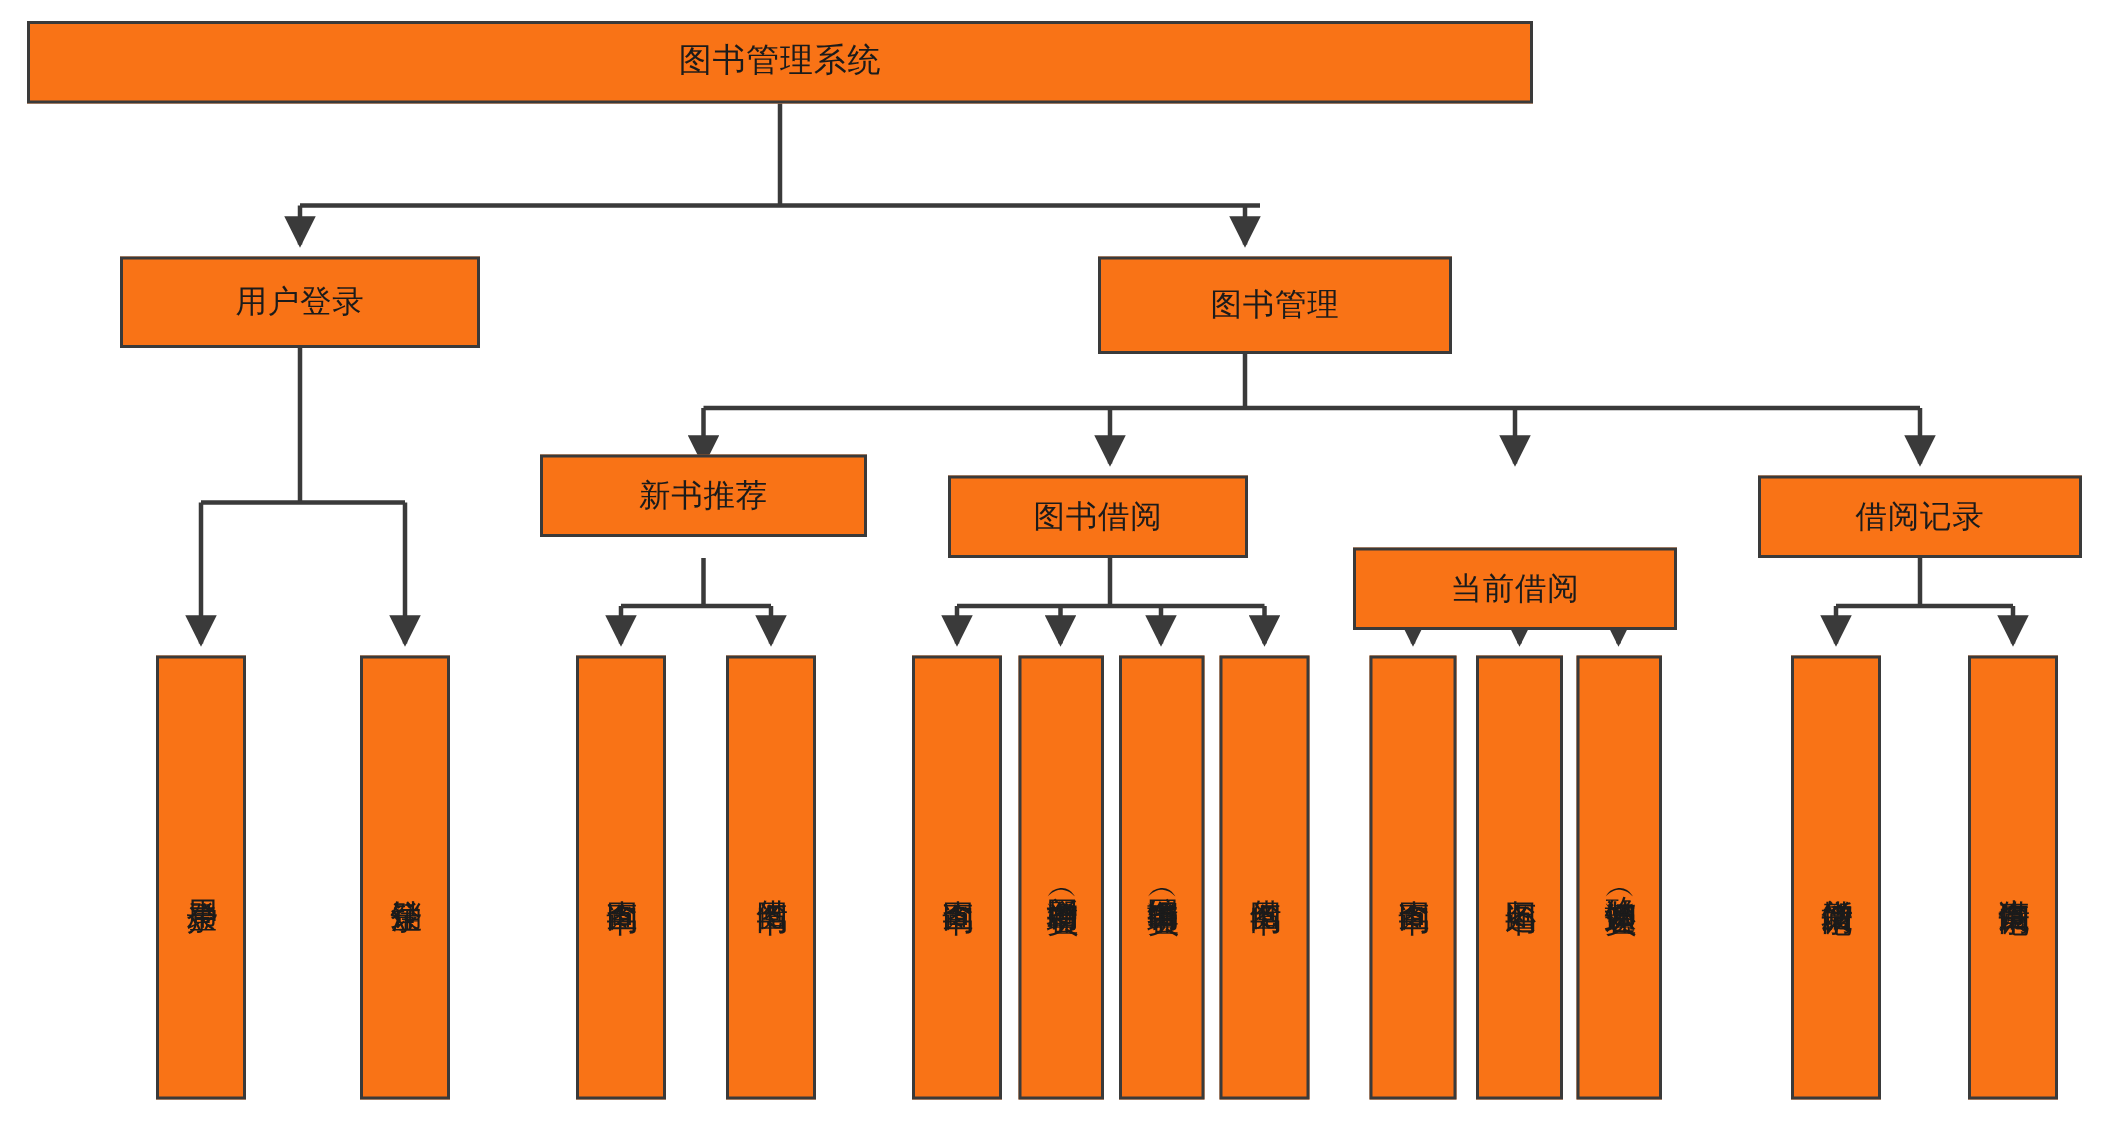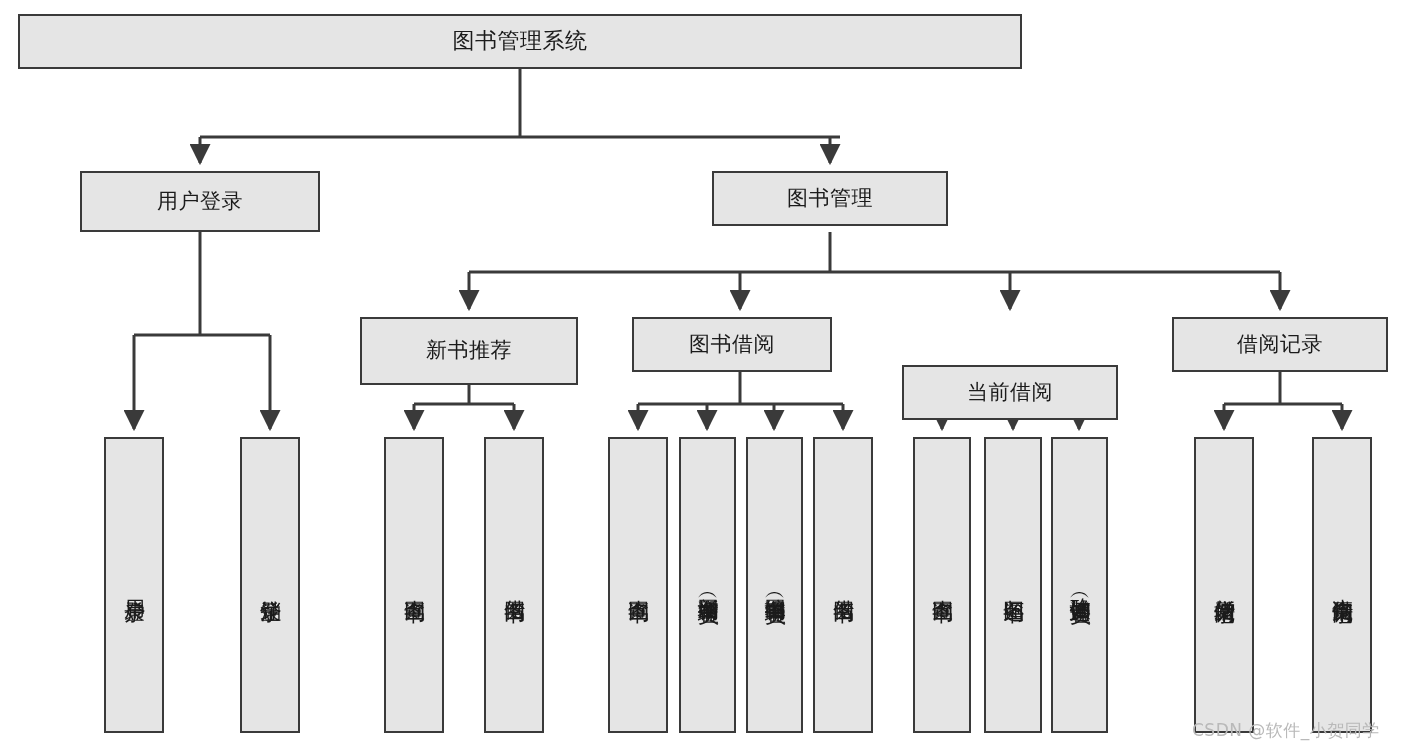--- a/index.html
+++ b/index.html
@@ -22,21 +22,21 @@
     position: absolute;
     left: 0;
     top: 0;
     width: 1405px;
     height: 747px;
   }
   .node-box {
     position: absolute;
     box-sizing: border-box;
     border: 2px solid #3a3a3a;
-    background: #e5e5e5;
+    background: #f97316;
     display: flex;
     align-items: center;
     justify-content: center;
     color: #1b1b1b;
   }
   .node-label-h {
     font-size: 21px;
     line-height: 1.1;
     letter-spacing: 0.5px;
     white-space: nowrap;
@@ -122,25 +122,25 @@
     </g>
   </svg>
 
   <div class="node-box root" style="left:18px; top:14px; width:1004px; height:55px;">
     <span class="node-label-h">图书管理系统</span>
   </div>
 
   <div class="node-box" style="left:80px; top:171px; width:240px; height:61px;">
     <span class="node-label-h">用户登录</span>
   </div>
-  <div class="node-box" style="left:712px; top:171px; width:236px; height:55px;">
+  <div class="node-box" style="left:732px; top:171px; width:236px; height:65px;">
     <span class="node-label-h">图书管理</span>
   </div>
 
-  <div class="node-box" style="left:360px; top:317px; width:218px; height:68px;">
+  <div class="node-box" style="left:360px; top:303px; width:218px; height:55px;">
     <span class="node-label-h">新书推荐</span>
   </div>
   <div class="node-box" style="left:632px; top:317px; width:200px; height:55px;">
     <span class="node-label-h">图书借阅</span>
   </div>
   <div class="node-box" style="left:902px; top:317px; width:216px; height:55px;margin-top:48px;">
     <span class="node-label-h">当前借阅</span>
   </div>
   <div class="node-box" style="left:1172px; top:317px; width:216px; height:55px;">
     <span class="node-label-h">借阅记录</span>
@@ -183,15 +183,14 @@
     <span class="node-label-v">确认归还（管理员）</span>
   </div>
 
   <div class="node-box leaf" style="left:1194px; top:437px; width:60px; height:296px;">
     <span class="node-label-v">新增借阅记录</span>
   </div>
   <div class="node-box leaf" style="left:1312px; top:437px; width:60px; height:296px;">
     <span class="node-label-v">查询借阅记录</span>
   </div>
 
-  <div class="watermark" style="left:1192px; top:719px;">CSDN @软件_小贺同学</div>
 
 </div>
 
 </body></html>

